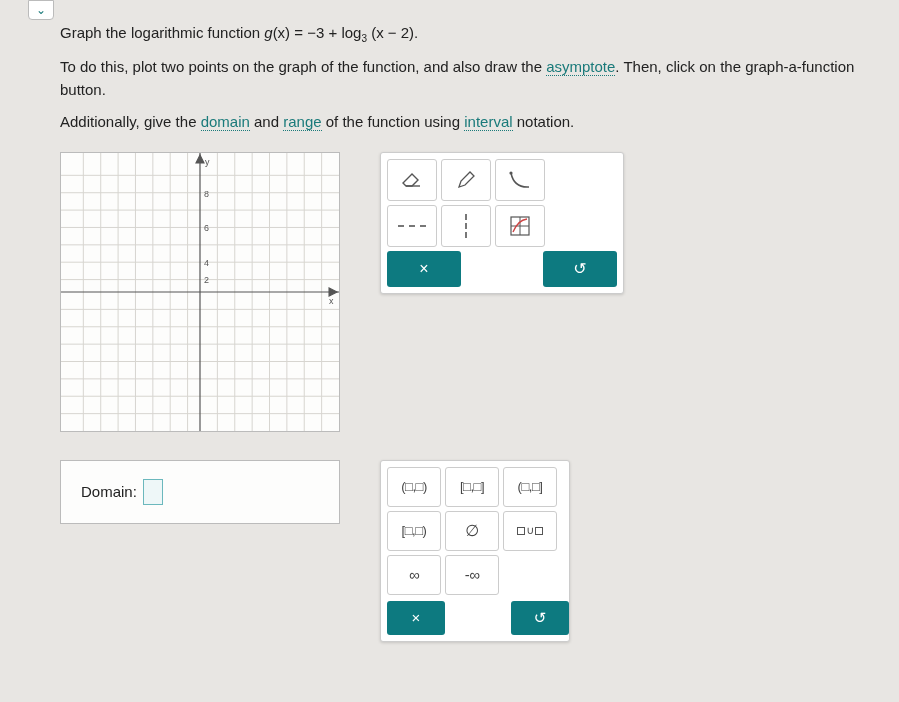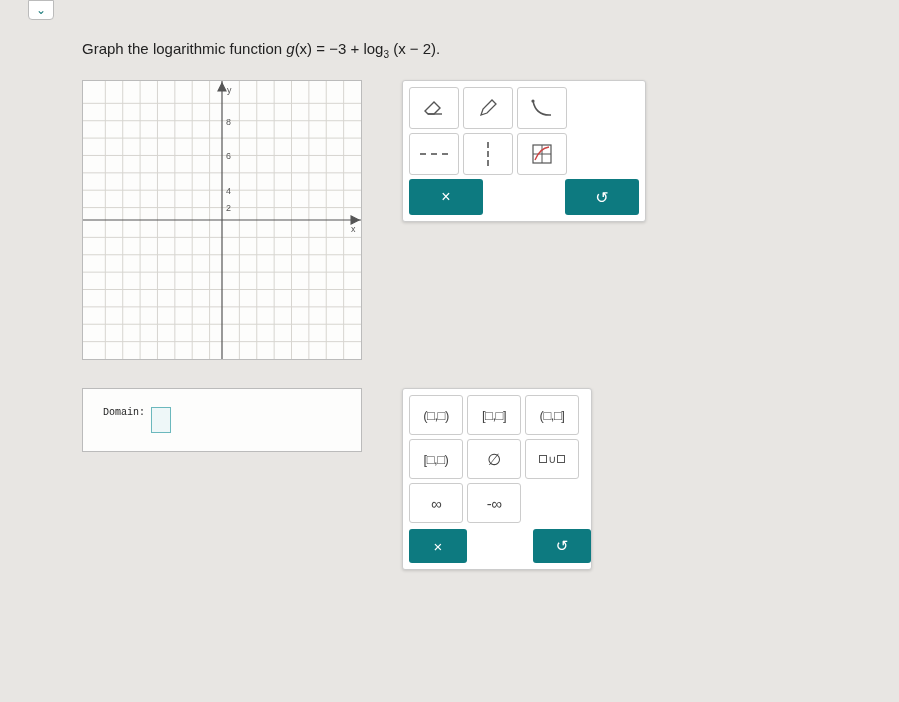--- a/index.html
+++ b/index.html
@@ -22,22 +22,21 @@
     background: #fff;
     border: 1px solid #bbb;
     border-radius: 0 0 4px 4px;
     display: flex;
     align-items: center;
     justify-content: center;
     color: #1a7a7a;
     font-size: 12px;
   }
   .content {
-    padding: 38px 32px 0 60px;
-    margin-left: 22px;
+    padding: 22px 32px 0 60px;
   }
   .question { font-size: 15px; line-height: 1.5; color: #222; }
   .question p { margin: 0 0 10px 0; }
   .func { font-style: italic; }
   .subscr { font-size: 10px; vertical-align: sub; }
   .link { color: #1a7a7a; border-bottom: 1px dotted #1a7a7a; cursor: pointer; }
   .work-area { margin-top: 18px; display: flex; gap: 40px; align-items: flex-start; }
   .graph-box {
     width: 280px; height: 280px; background: #fdfdfc;
     border: 1px solid #bbb; position: relative;
@@ -59,21 +58,21 @@
     flex: 0 0 auto; width: 74px; height: 36px; background: #0d7a80; border: none;
     border-radius: 3px; color: #fff; font-size: 16px; display: flex;
     align-items: center; justify-content: center; cursor: pointer;
   }
   .action-btn.spacer { background: transparent; cursor: default; }
   .bottom-area { margin-top: 28px; display: flex; gap: 40px; align-items: flex-start; }
   .dr-box {
     width: 280px; border: 1px solid #bbb; background: #fdfdfc;
     padding: 18px 20px;
   }
-  .dr-row { display: flex; margin-bottom: 28px; font-size: 10px; color: #222; font-family: Liberation Mono, monospace; }
+  .dr-row { display: flex; align-items: center; margin-bottom: 28px; font-size: 15px; color: #222; }
   .dr-row:last-child { margin-bottom: 0; }
   .dr-label { margin-right: 6px; }
   .dr-input {
     width: 20px; height: 26px; border: 1px solid #6bb8bd; background: #eef7f8;
     display: inline-block;
   }
   .interval-panel { width: 190px; }
   .interval-btn { width: 54px; height: 40px; font-size: 13px; letter-spacing: -0.5px; }
   .interval-btn .sym { font-size: 13px; }
   .interval-row { display: flex; gap: 4px; margin-bottom: 4px; }
@@ -96,20 +95,26 @@
 <body>
 
 <div class="chevron-box">
   <span>⌄</span>
 </div>
 
 <div class="content">
   <div class="question">
     <p>
       <span>Graph the logarithmic function </span><span class="func">g</span><span>(x)</span><span> = −3 + log</span><span class="subscr">3</span><span> (x − 2).</span>
+    </p>
+    <p>
+      <span>To do this, plot two points on the graph of the function, and also draw the </span><span class="link">asymptote</span><span>. Then, click on the graph-a-function button.</span>
+    </p>
+    <p>
+      <span>Additionally, give the </span><span class="link">domain</span><span> and </span><span class="link">range</span><span> of the function using </span><span class="link">interval</span><span> notation.</span>
     </p>
   </div>
 
   <div class="work-area">
     <div class="graph-box">
       <svg viewBox="0 0 280 280">
         <g stroke="#d7d5d0" stroke-width="1">
           <line x1="22.5" y1="0" x2="22.5" y2="280"></line>
             <line x1="40" y1="0" x2="40" y2="280"></line>
           <line x1="57.5" y1="0" x2="57.5" y2="280"></line>

